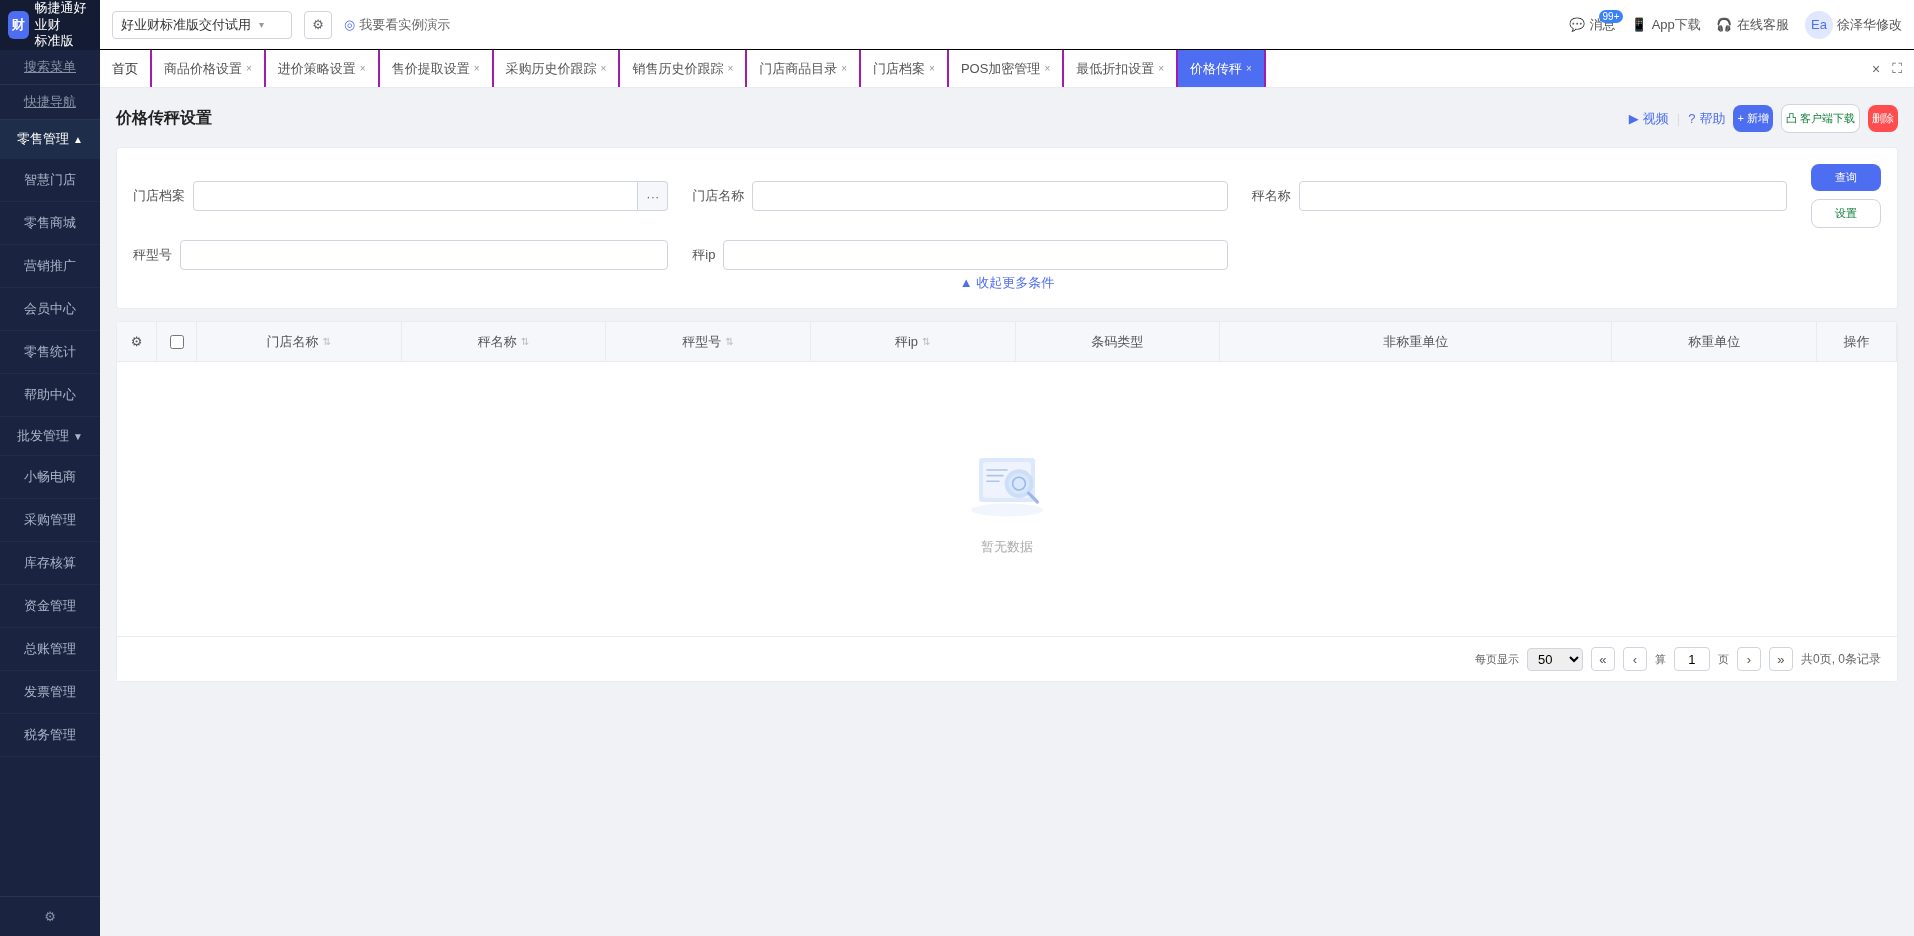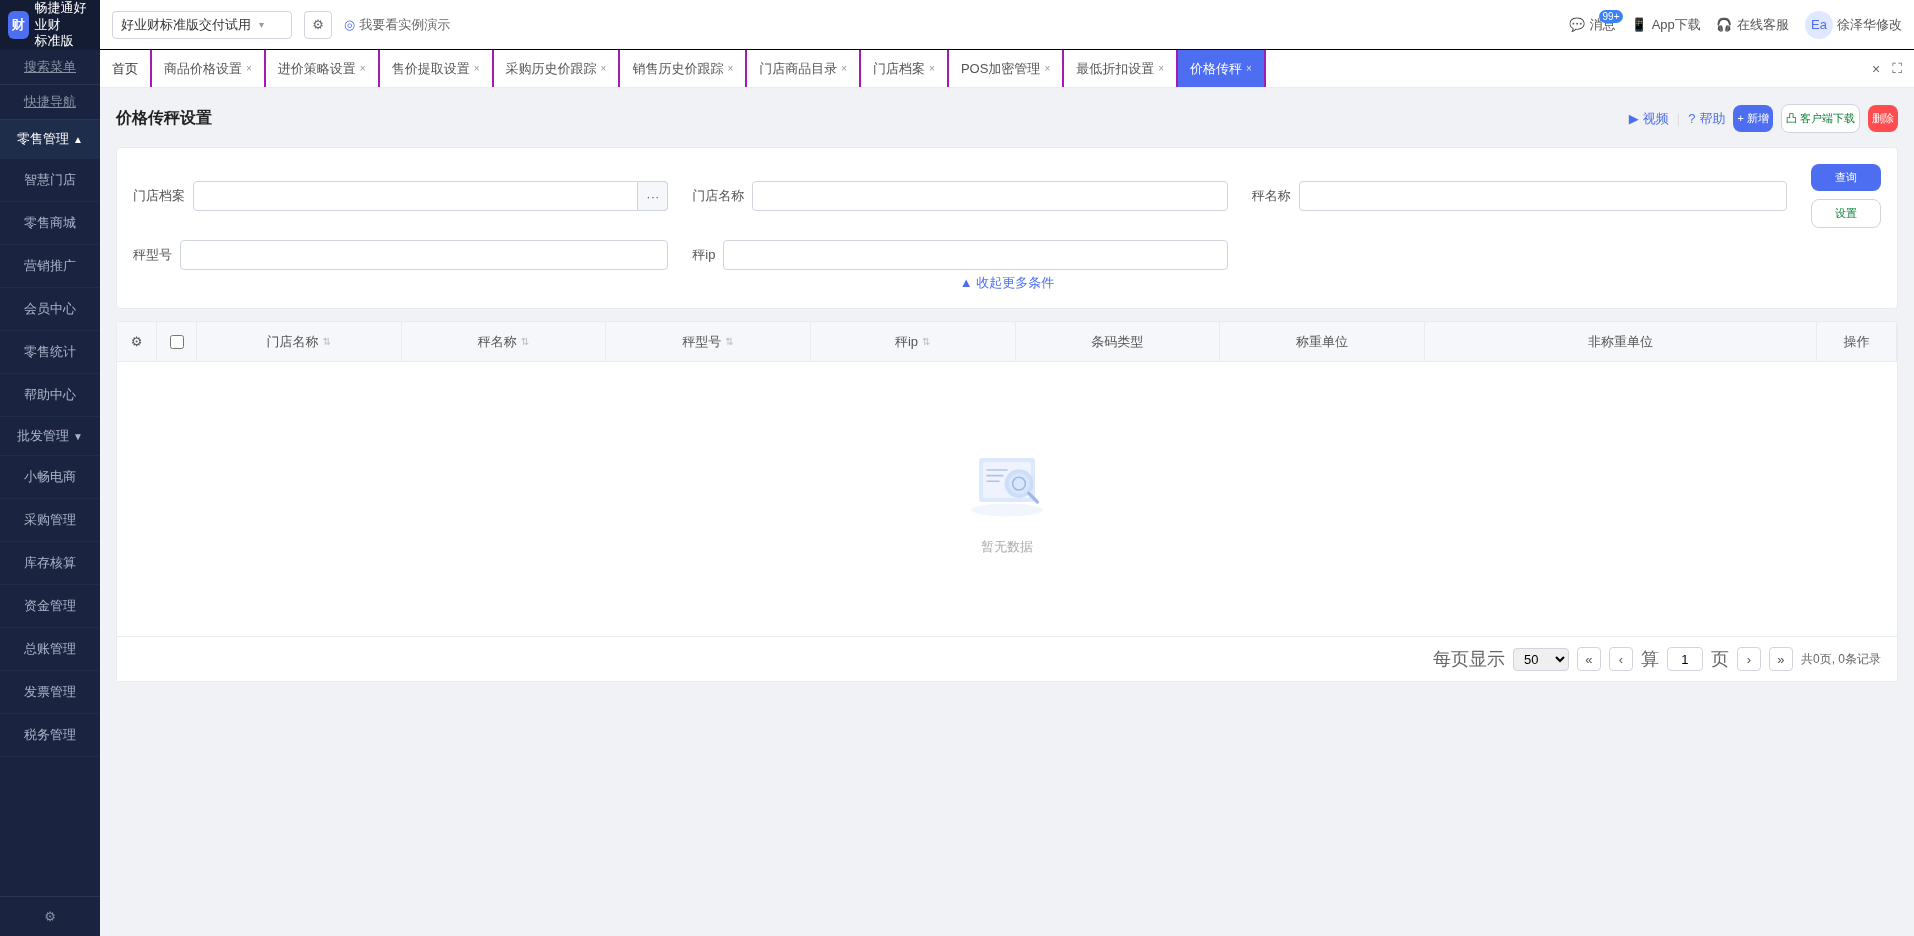--- a/index.html
+++ b/index.html
@@ -352,21 +352,21 @@
     
     .pagination {
       display: flex;
       align-items: center;
       justify-content: flex-end;
       padding: 10px 16px;
       gap: 8px;
       border-top: 1px solid #e8ecf0;
       background: #fff;
     }
-    .pagination-label { color: #666; font-size: 18px; }
+    .pagination-label { color: #666; font-size: 11px; }
     .pagination-select {
       border: 1px solid #d0d5dd;
       border-radius: 4px;
       padding: 2px 6px;
       font-size: 13px;
       cursor: pointer;
     }
     .pagination-btn {
       width: 24px; height: 24px;
       border: 1px solid #d0d5dd;
@@ -636,25 +636,25 @@
           <span>秤型号</span>
           <span class="sort-icon">⇅</span>
         </div>
         <div class="th ip">
           <span>秤ip</span>
           <span class="sort-icon">⇅</span>
         </div>
         <div class="th barcode-type">
           <span>条码类型</span>
         </div>
+        <div class="th non-weight-unit">
+          <span>非称重单位</span>
+        </div>
         <div class="th weight-unit">
           <span>称重单位</span>
-        </div>
-        <div class="th non-weight-unit">
-          <span>非称重单位</span>
         </div>
         <div class="th ops">
           <span>操作</span>
         </div>
       </div>
 
       <div class="empty-state">
         <svg class="empty-icon" viewBox="0 0 120 100" xmlns="http://www.w3.org/2000/svg">
           <ellipse cx="60" cy="85" rx="45" ry="8" fill="#e8f0fe" opacity="0.6"></ellipse>
           <rect x="25" y="20" width="70" height="55" rx="4" fill="#dce8fb"></rect>

